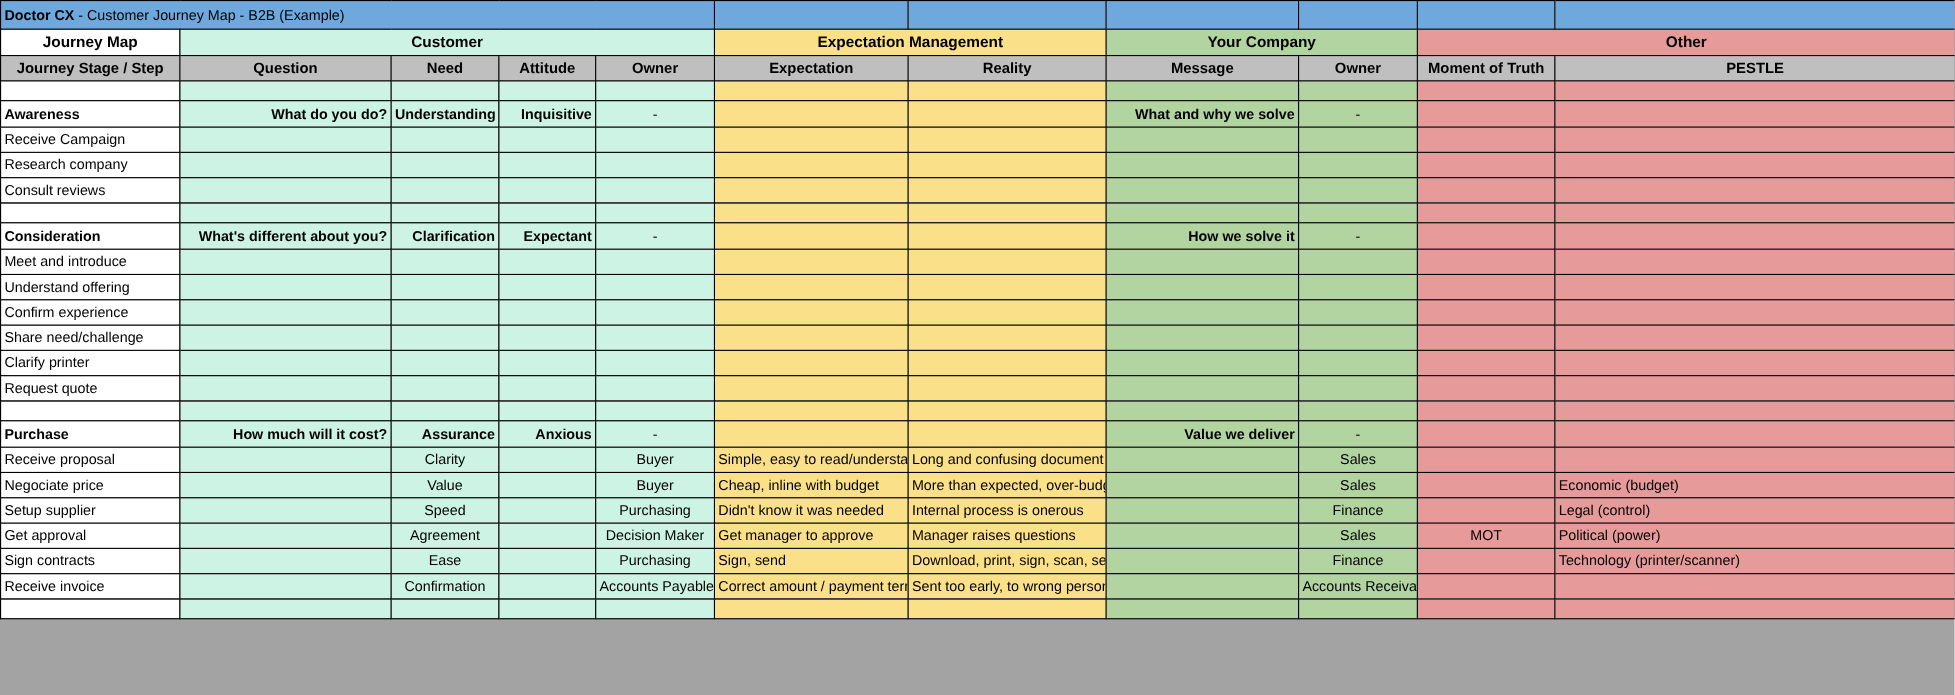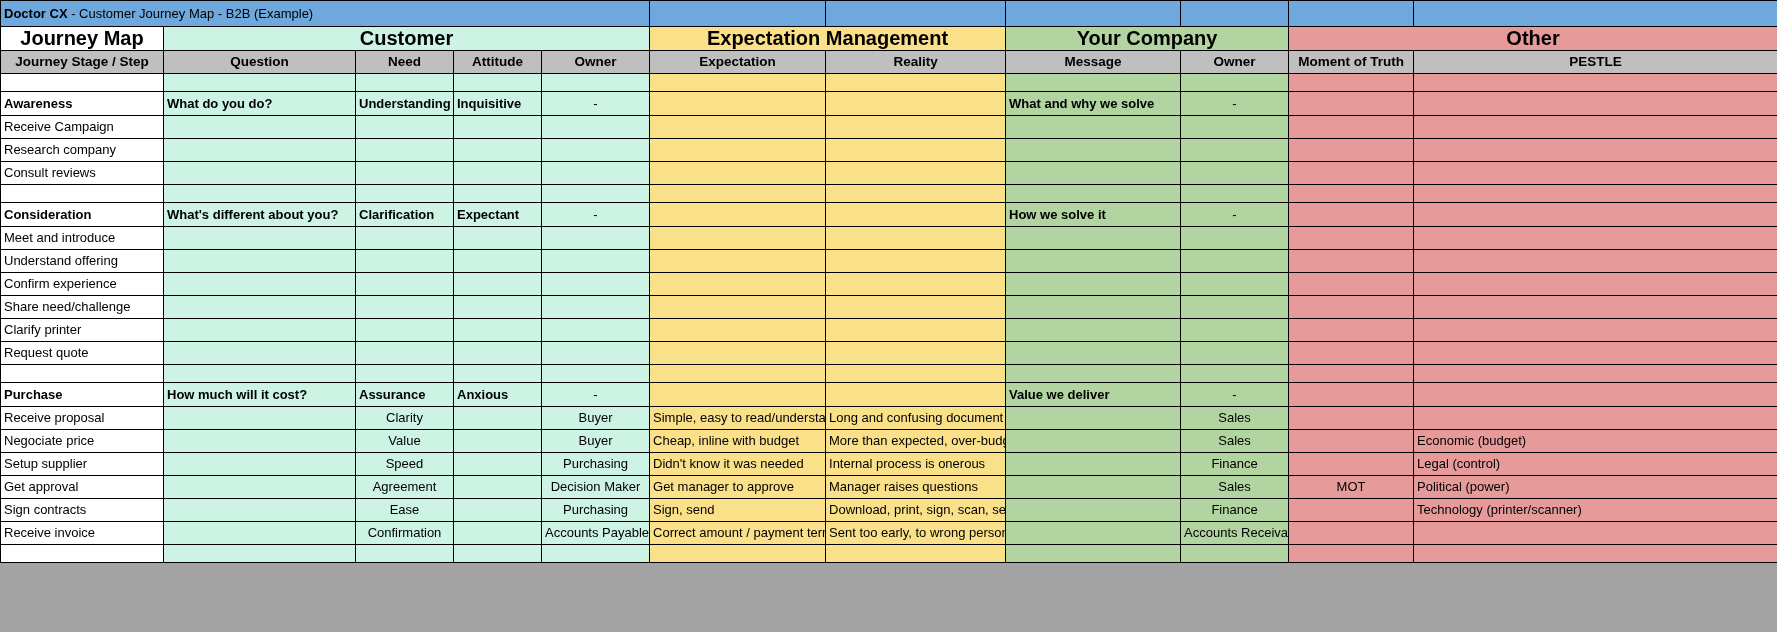--- a/index.html
+++ b/index.html
@@ -51,21 +51,21 @@
     padding-left: 8px;
     color: #000;
   }
   td.title-cell b { font-weight: bold; }
 
   
   tr.group-row td {
     height: 24px;
     font-weight: bold;
     text-align: center;
-    font-size: 20px;
+    font-size: 14px;
   }
   td.g-white  { background: #ffffff; }
   td.g-cyan   { background: #ccf3e4; }
   td.g-yellow { background: #fbe08a; }
   td.g-green  { background: #b2d4a0; }
   td.g-red    { background: #e79a9a; }
 
   
   tr.colhead-row td {
     background: #bfbfbf;
@@ -78,21 +78,21 @@
   
   td.c-white  { background: #ffffff; }
   td.c-cyan   { background: #ccf3e4; }
   td.c-yellow { background: #fbe08a; }
   td.c-green  { background: #b2d4a0; }
   td.c-red    { background: #e79a9a; }
 
   
   td.stage      { font-weight: bold; text-align: left; padding-left: 4px; font-size: 13.5px; }
   td.step       { text-align: left;  padding-left: 14px; font-size: 13.5px; }
-  td.hdr-bold   { font-weight: bold; text-align: left; font-size: 14px; margin-left: 28px; }
+  td.hdr-bold   { font-weight: bold; text-align: right; font-size: 14px; margin-left: 28px; }
   td.ctr        { text-align: center; font-size: 12px; }
   td.lft        { text-align: left; font-size: 12px; padding-left: 4px; }
   td.mot        { text-align: center; font-size: 11.5px; color: #ff00ff; }
 
   tr.spacer-row td { height: 18px; }
   tr.band-row  td { height: 24px; }
   tr.data-row  td { height: 23px; }
 </style>
 </head>
 <body>

